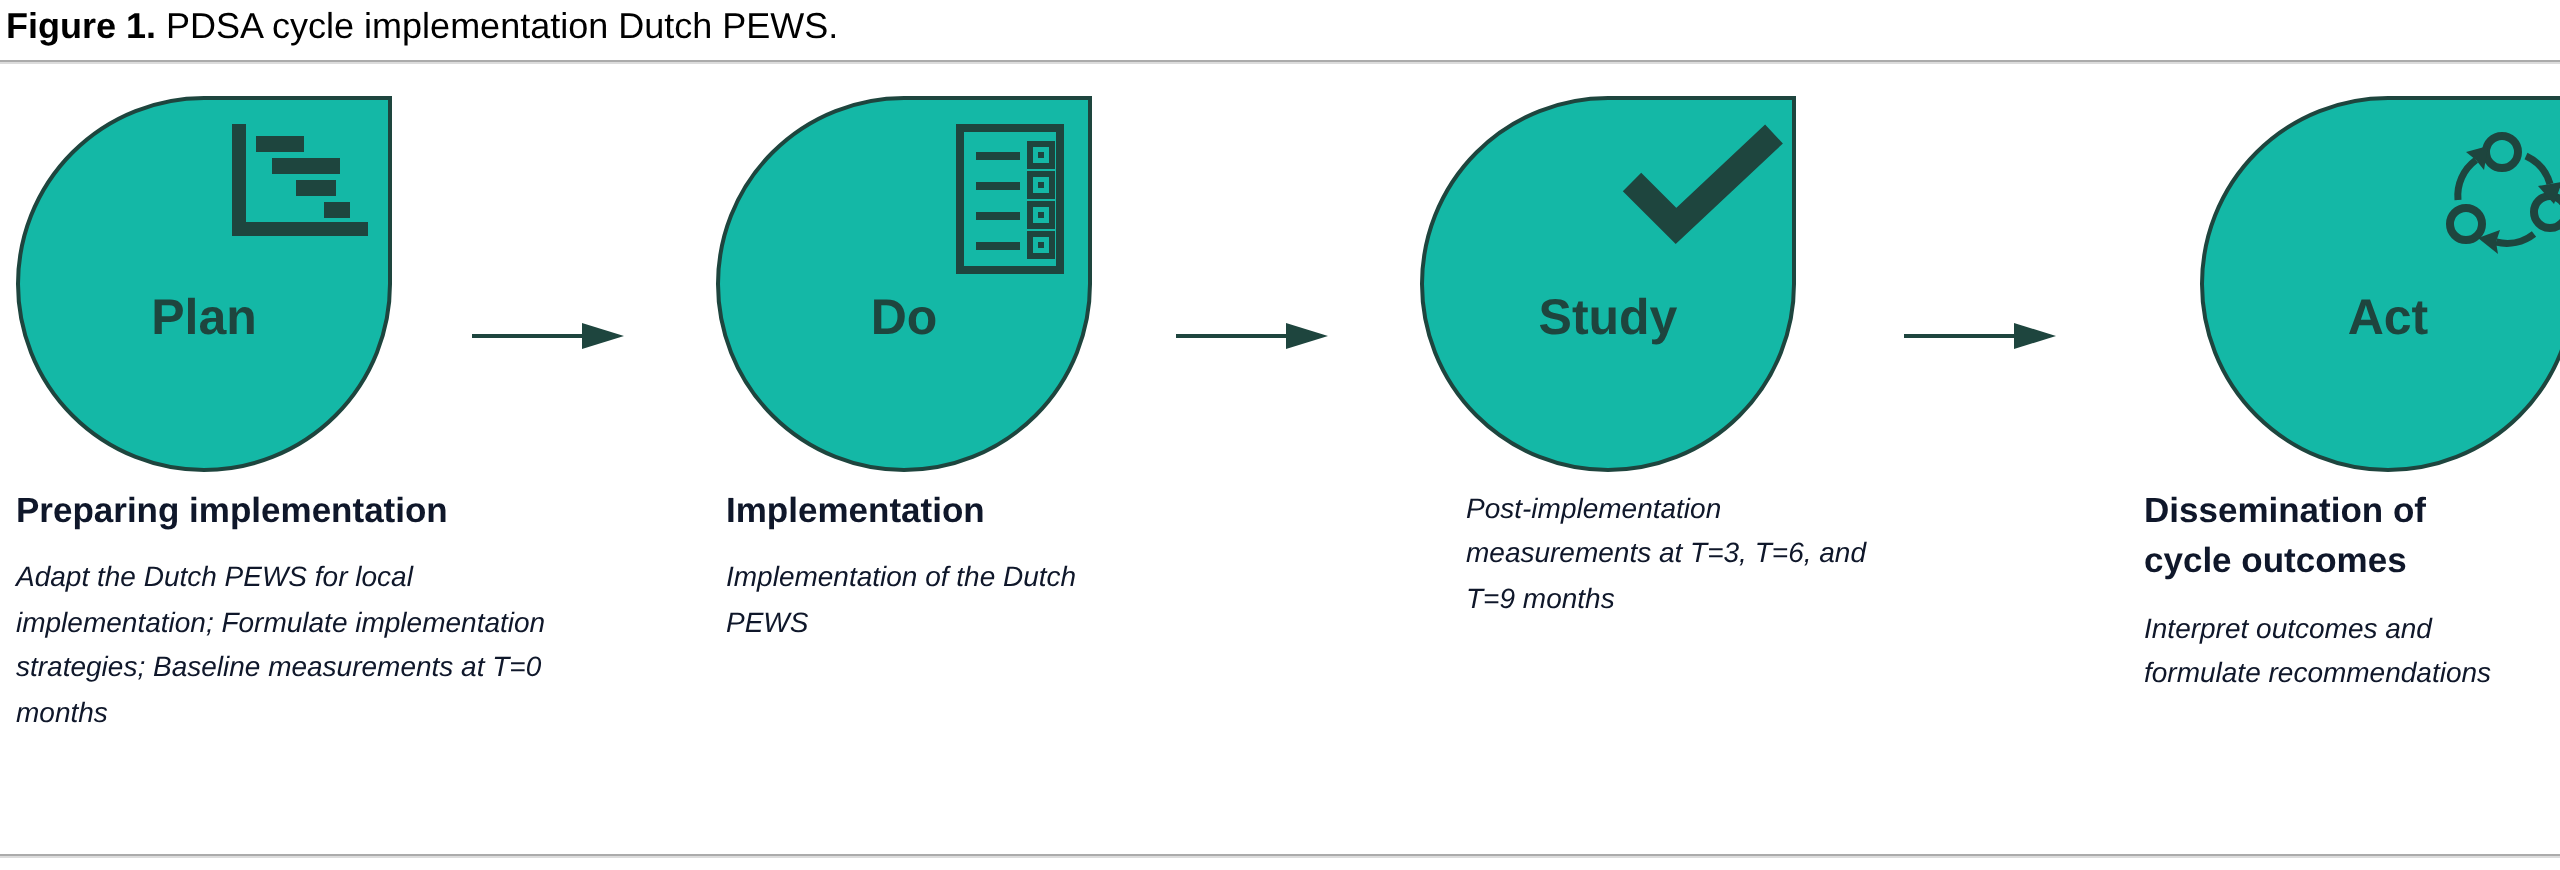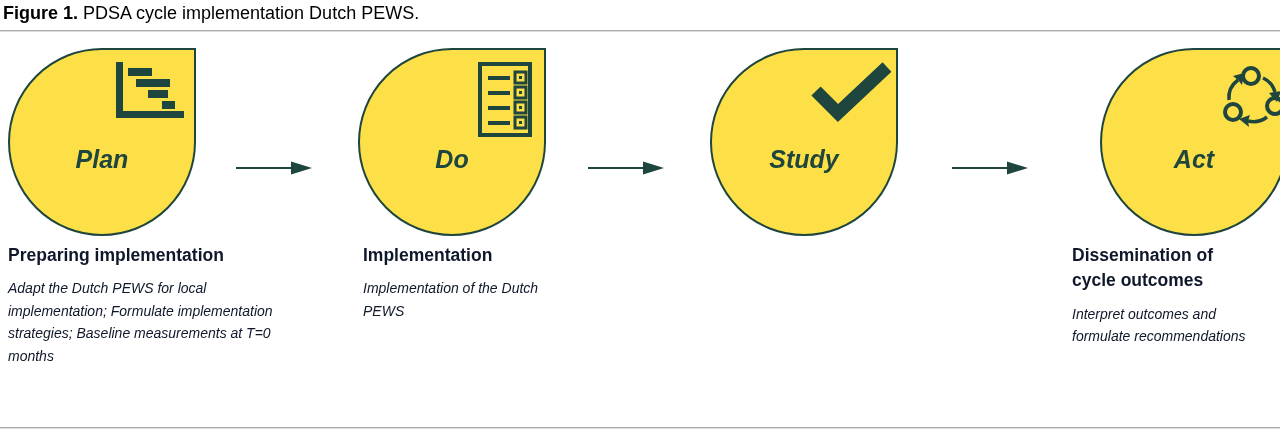--- a/index.html
+++ b/index.html
@@ -28,22 +28,21 @@
   }
   .rule-top { top: 30px; }
   .rule-bottom { top: 427px; }
 
   .stage-shape {
     position: absolute;
     top: 48px;
     width: 188px; height: 188px;
     border: 2.5px solid #1e453e;
     border-radius: 50% 0 50% 50%;
-    background: #fde047;
-    font-style: italic;
+    background: #14b8a6;
   }
   .shape-plan  { left: 8px; }
   .shape-do    { left: 358px; }
   .shape-study { left: 710px; }
   .shape-act   { left: 1100px; }
 
   .stage-label {
     position: absolute;
     left: 0; top: 95px;
     width: 100%;
@@ -178,20 +177,21 @@
 
   <div class="stage-text text-1">
     <div class="stage-heading">Preparing implementation</div>
     <div class="stage-desc">Adapt the Dutch PEWS for local implementation; Formulate implementation strategies; Baseline measurements at T=0 months</div>
   </div>
   <div class="stage-text text-2">
     <div class="stage-heading">Implementation</div>
     <div class="stage-desc">Implementation of the Dutch PEWS</div>
   </div>
   <div class="stage-text text-3">
+    <div class="stage-desc">Post-implementation measurements at T=3, T=6, and T=9 months</div>
   </div>
   <div class="stage-text text-4">
     <div class="stage-heading">Dissemination of cycle outcomes</div>
     <div class="stage-desc">Interpret outcomes and formulate recommendations</div>
   </div>
 
   <div class="rule rule-bottom"></div>
 
 </div>
 

